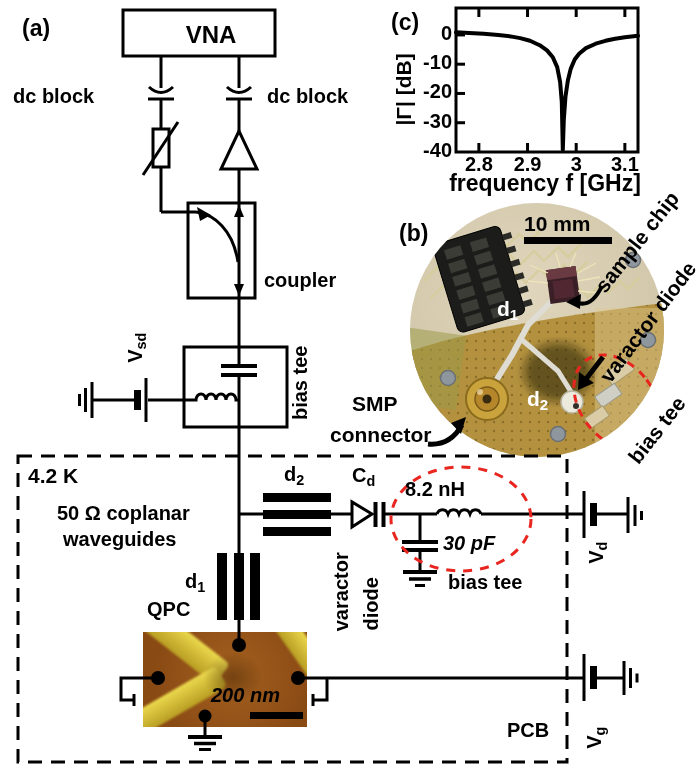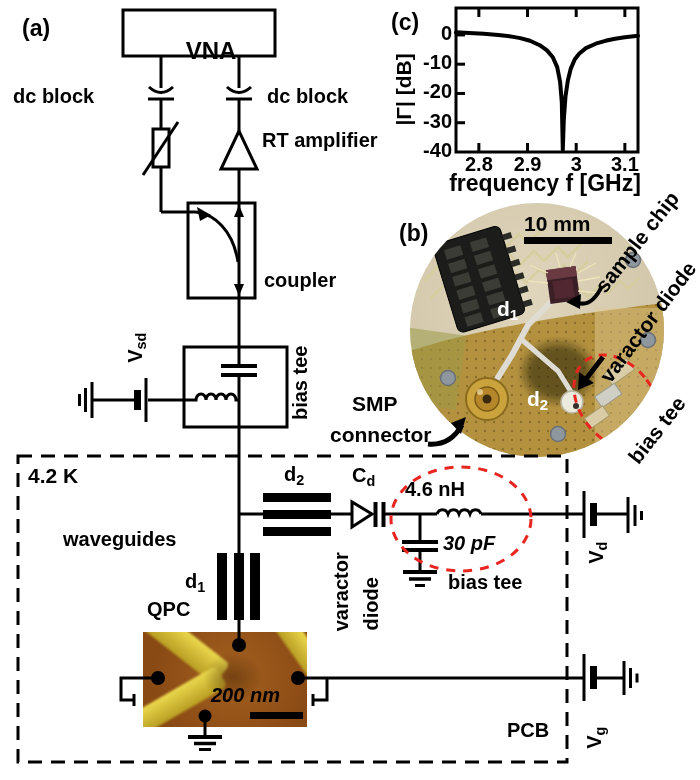--- a/index.html
+++ b/index.html
@@ -255,32 +255,31 @@
       <line x1="624.860962566845" y1="8" x2="624.860962566845" y2="17" stroke="#000" stroke-width="3"></line>
       <line x1="624.860962566845" y1="152" x2="624.860962566845" y2="143" stroke="#000" stroke-width="3"></line>
       <line x1="456" y1="34.92682926829268" x2="465" y2="34.92682926829268" stroke="#000" stroke-width="3"></line>
       <line x1="456" y1="64.1951219512195" x2="465" y2="64.1951219512195" stroke="#000" stroke-width="3"></line>
       <line x1="456" y1="93.46341463414633" x2="465" y2="93.46341463414633" stroke="#000" stroke-width="3"></line>
       <line x1="456" y1="122.73170731707317" x2="465" y2="122.73170731707317" stroke="#000" stroke-width="3"></line>
       <polyline points="456.0,32.3 469.1,32.9 483.7,33.8 498.3,34.9 510.5,36.4 520.2,38.1 530.0,40.8 539.7,45.2 547.0,50.4 552.8,57.2 557.2,67.1 560.1,81.8 561.8,102.2 562.8,150.0 563.8,119.8 565.5,96.4 567.9,80.3 570.8,68.6 574.7,59.5 579.1,53.7 585.9,48.1 595.7,43.7 605.4,40.8 615.1,38.7 624.9,37.3 638.0,35.8" fill="none" stroke="#000" stroke-width="4" stroke-linejoin="round" stroke-linecap="round"></polyline>
     </svg>
 
   <div class="lbl" style="left:22px;top:14px;font-size:23px;">(a)</div>
-  <div class="lbl ctr" style="left:123px;top:28px;width:176px;height:46px;line-height:46px;font-size:24px;font-weight:600;">VNA</div>
+  <div class="lbl ctr" style="left:123px;top:12px;width:176px;height:46px;line-height:46px;font-size:24px;font-weight:600;">VNA</div>
   <div class="lbl" style="left:13px;top:84px;">dc block</div>
   <div class="lbl" style="left:267px;top:84px;">dc block</div>
-  <div class="lbl" style="left:262px;top:128px;">RT amplifier</div>
   <div class="lbl" style="left:264px;top:242px;"><br><span>coupler</span></div>
   <div class="lbl rot" style="left:104px;top:334px;width:66px;"><span>V</span><sub>sd</sub></div>
   <div class="lbl rot" style="left:256px;top:370px;width:90px;">bias tee</div>
   <div class="lbl" style="left:28px;top:463px;font-size:21px;">4.2 K</div>
-  <div class="lbl" style="left:57px;top:501px;"><br><span style="padding-left:6px;">waveguides</span></div>
+  <div class="lbl" style="left:57px;top:501px;"><span>50 Ω coplanar</span><br><span style="padding-left:6px;">waveguides</span></div>
   <div class="lbl" style="left:284px;top:462px;"><span>d</span><sub>2</sub></div>
   <div class="lbl" style="left:352px;top:463px;text-align:right;"><span>C</span><sub>d</sub></div>
-  <div class="lbl" style="left:405px;top:477px;">4.6 nH</div>
+  <div class="lbl" style="left:405px;top:477px;">8.2 nH</div>
   <div class="lbl" style="left:443px;top:531px;font-style:italic;">30 pF</div>
   <div class="lbl" style="left:448px;top:570px;">bias tee</div>
   <div class="lbl rot" style="left:287px;top:579px;width:110px;">varactor</div>
   <div class="lbl rot" style="left:317px;top:591px;width:110px;">diode</div>
   <div class="lbl" style="left:185px;top:569px;"><span>d</span><sub>1</sub></div>
   <div class="lbl" style="left:147px;top:597px;">QPC</div>
   <div class="lbl" style="left:211px;top:683px;font-style:italic;">200 nm</div>
   <div class="lbl" style="left:507px;top:718px;">PCB</div>
   <div class="lbl rot" style="left:564px;top:539px;width:68px;"><span>V</span><sub>d</sub></div>
   <div class="lbl rot" style="left:562px;top:724px;width:68px;"><span>V</span><sub>g</sub></div>

